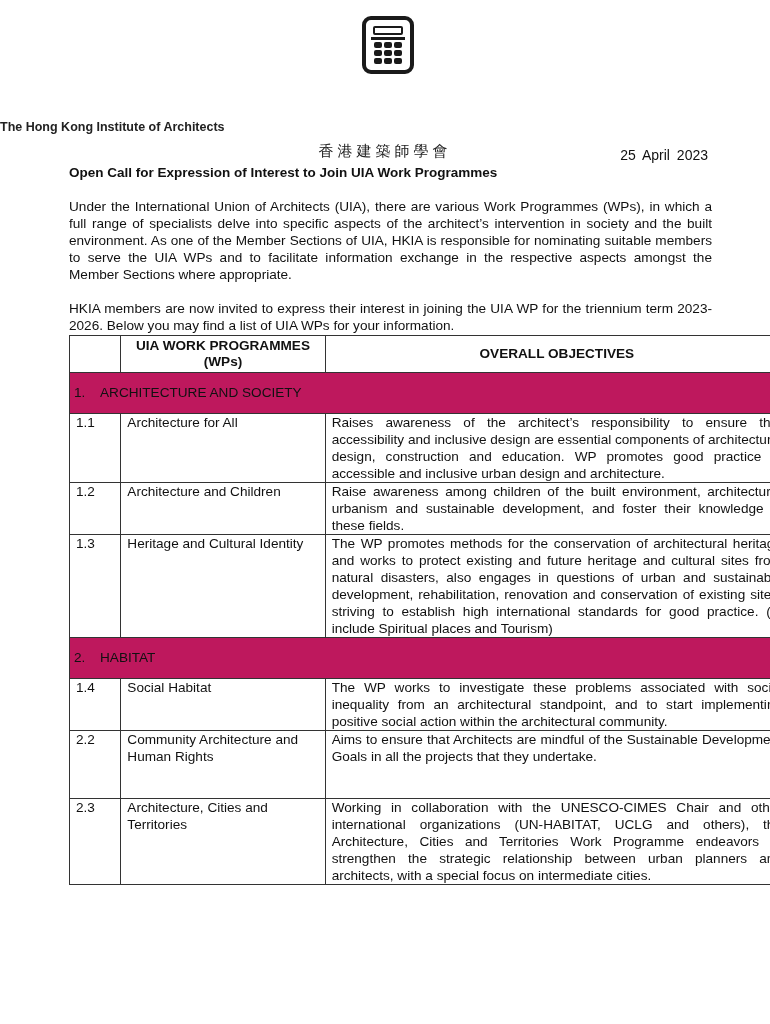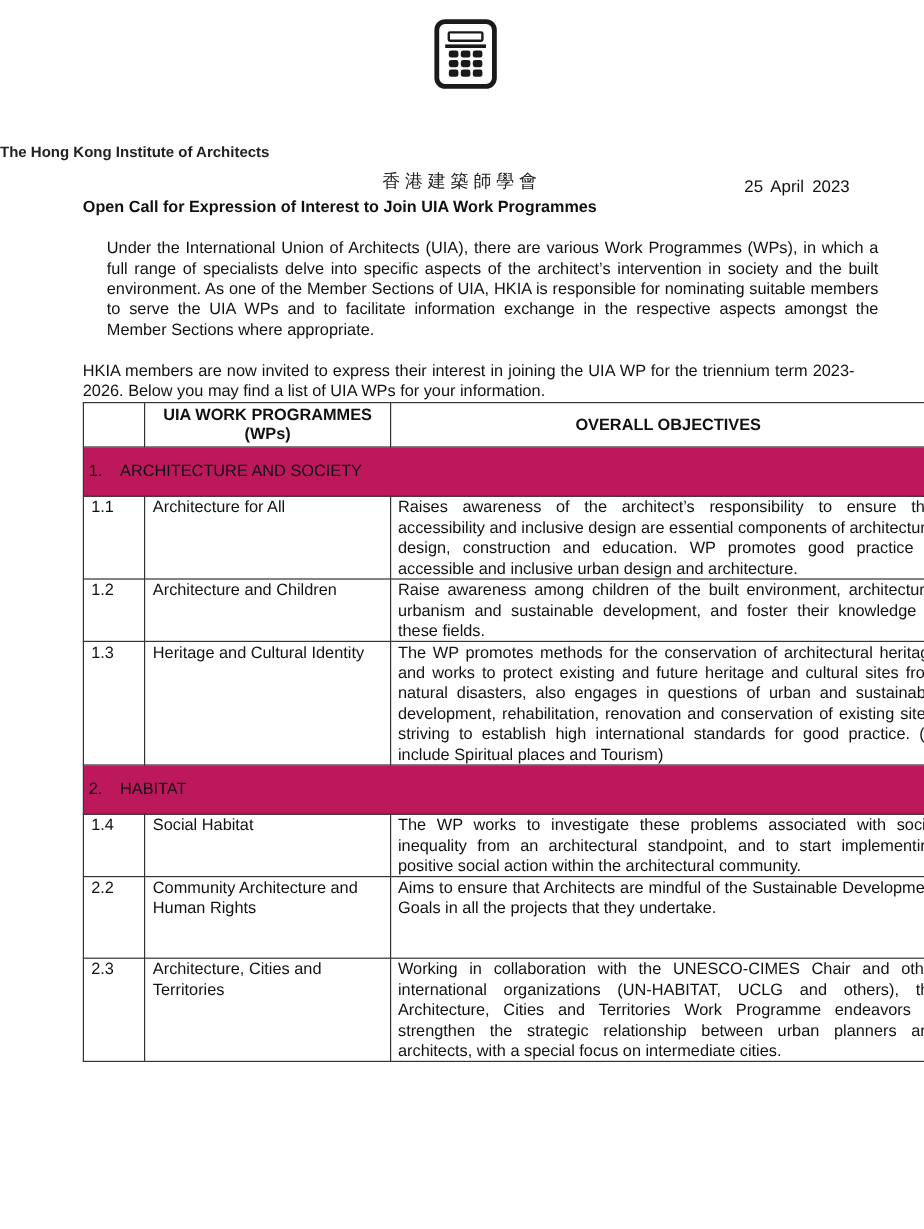--- a/index.html
+++ b/index.html
@@ -25,21 +25,21 @@
   .en-name {
     position: absolute; left: 0; width: 770px; top: 120px; text-align: left;
     font-size: 12.5px; font-weight: bold; color: #222;
   }
   .date { position: absolute; right: 62px; top: 147px; font-size: 14px; word-spacing: 3px; }
   .title { position: absolute; left: 69px; top: 165px; font-size: 13.5px; font-weight: bold; }
   .para {
     position: absolute; left: 69px; width: 643px; font-size: 13.6px; line-height: 17px;
     text-align: justify; text-align-last: left;
   }
-  .p1 { top: 198px; margin-left: 20px; }
+  .p1 { top: 198px; }
   .p2 { top: 300px; }
   table.wp {
     position: absolute; left: 69px; top: 335px; width: 720px;
     border-collapse: collapse; font-size: 13.6px; line-height: 17px;
   }
   table.wp td, table.wp th { border: 1.3px solid #333; vertical-align: top; padding: 0 6px; }
   table.wp th { font-weight: bold; text-align: center; vertical-align: middle; padding: 0 4px; line-height: 16px; }
   col.c1 { width: 46px; } col.c2 { width: 183px; } col.c3 { width: 415px; }
   tr.section td { background: #be185d; padding: 12px 4px; line-height: 16px; }
   td.num { padding-left: 6px; }

